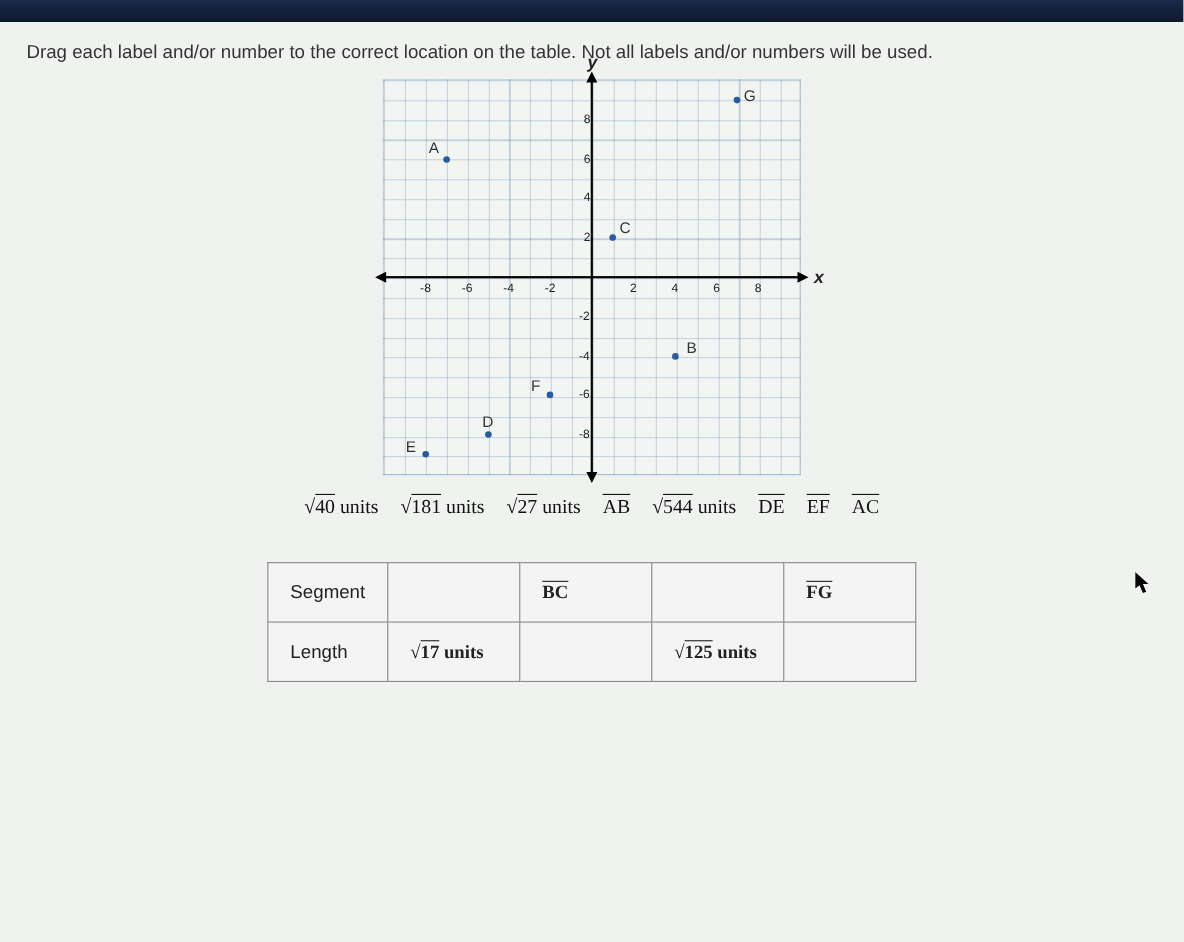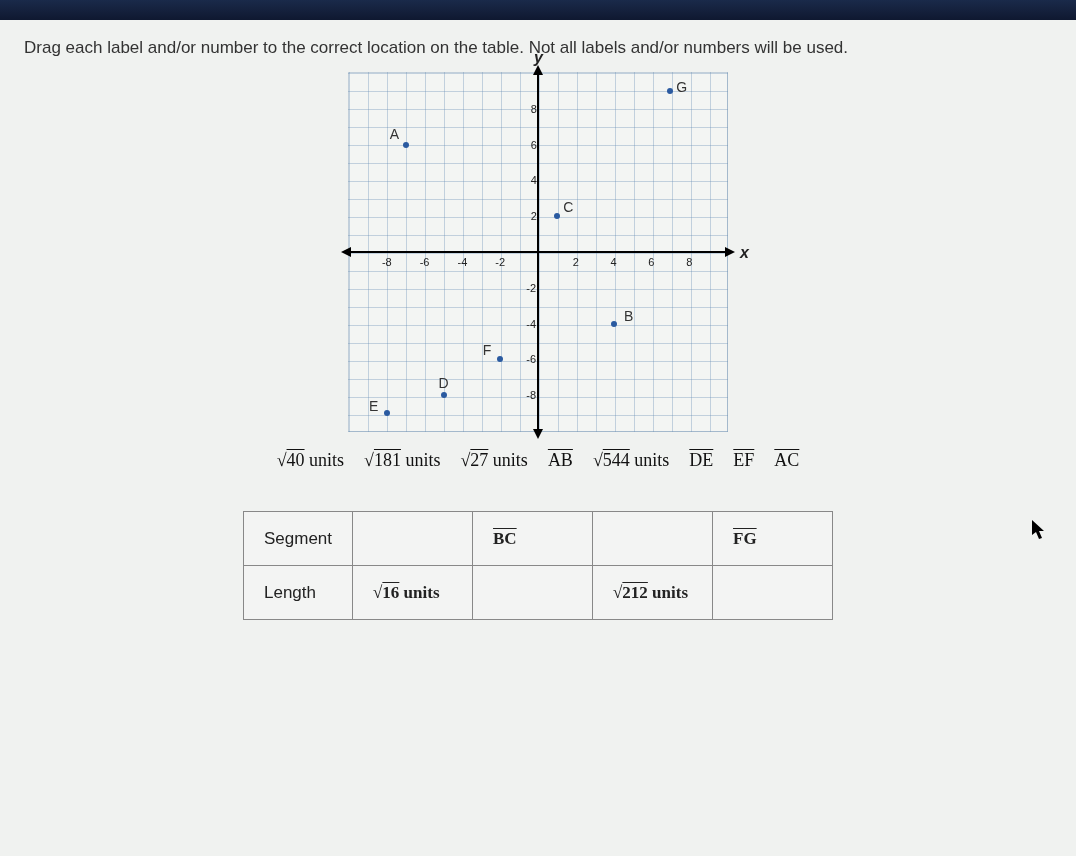--- a/index.html
+++ b/index.html
@@ -174,23 +174,23 @@
     <tbody>
         <tr>
       <td class="header-cell">Segment</td>
       <td class="drop"></td>
       <td class="drop"><span class="overline">BC</span></td>
       <td class="drop"></td>
       <td class="drop"><span class="overline">FG</span></td>
     </tr>
     <tr>
       <td class="header-cell">Length</td>
-      <td class="drop" id="len1"><span>√</span><span class="overline">16</span> units</td>
-      <td class="drop"></td>
-      <td class="drop" id="len3"><span>√</span><span class="overline">212</span> units</td>
+      <td class="drop" id="len1"><span>√</span><span class="overline">17</span> units</td>
+      <td class="drop"></td>
+      <td class="drop" id="len3"><span>√</span><span class="overline">125</span> units</td>
       <td class="drop"></td>
     </tr>
   </tbody>
     </table>
 
 </div>
 
 <div class="cursor-pointer">
   <svg width="16" height="20" viewBox="0 0 16 20">
       <path d="M0 0 L0 15 L4 12 L7 19 L10 18 L7 11 L12 11 Z" fill="#000"></path>

